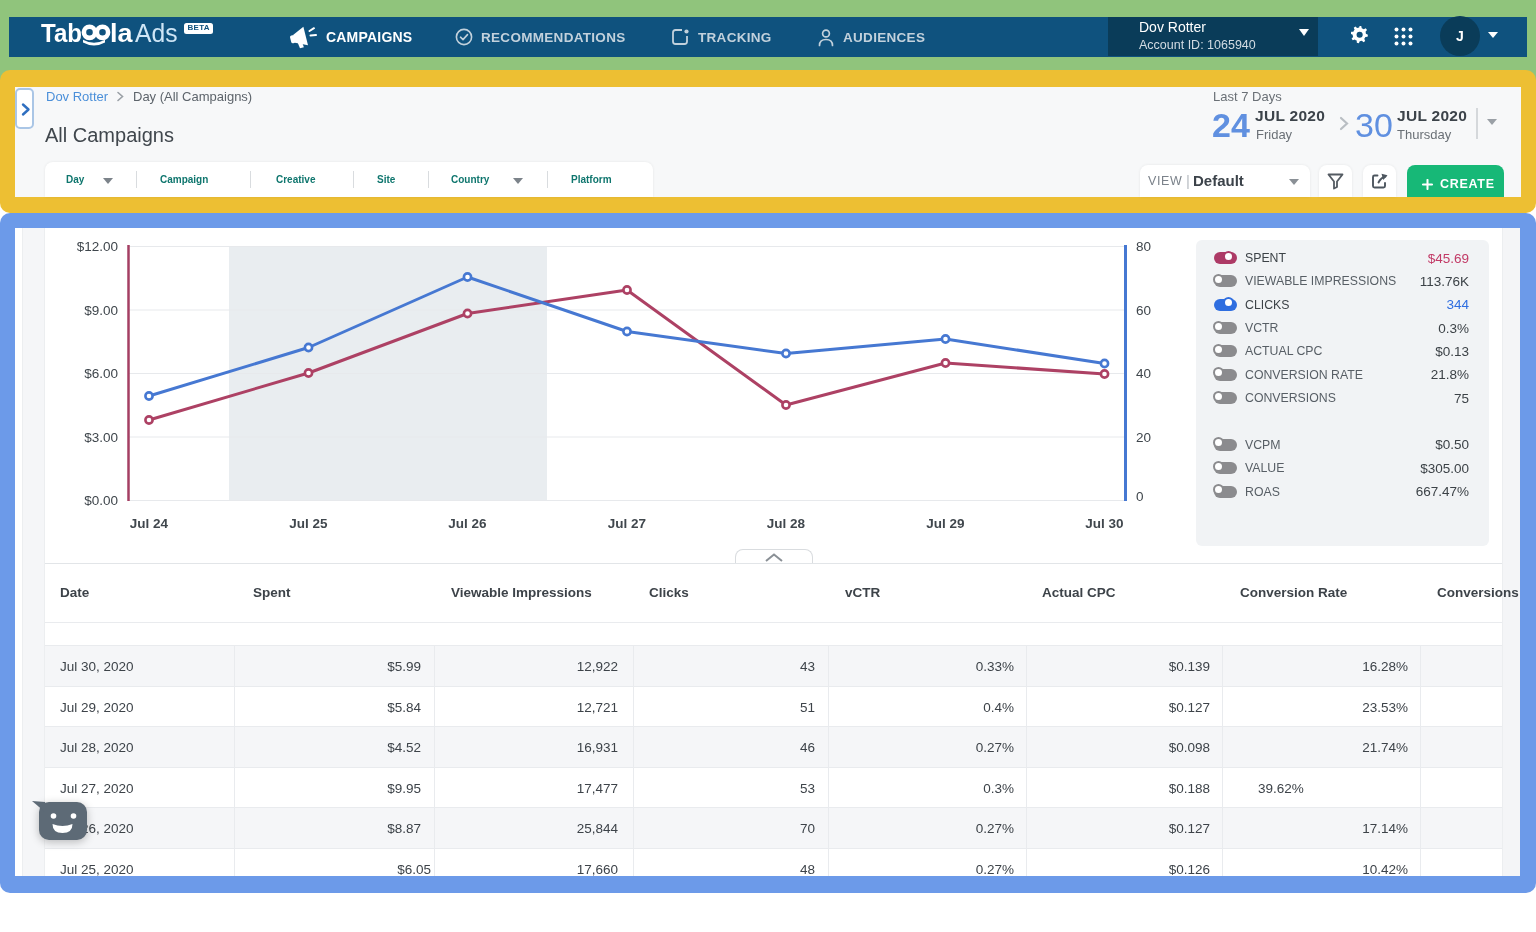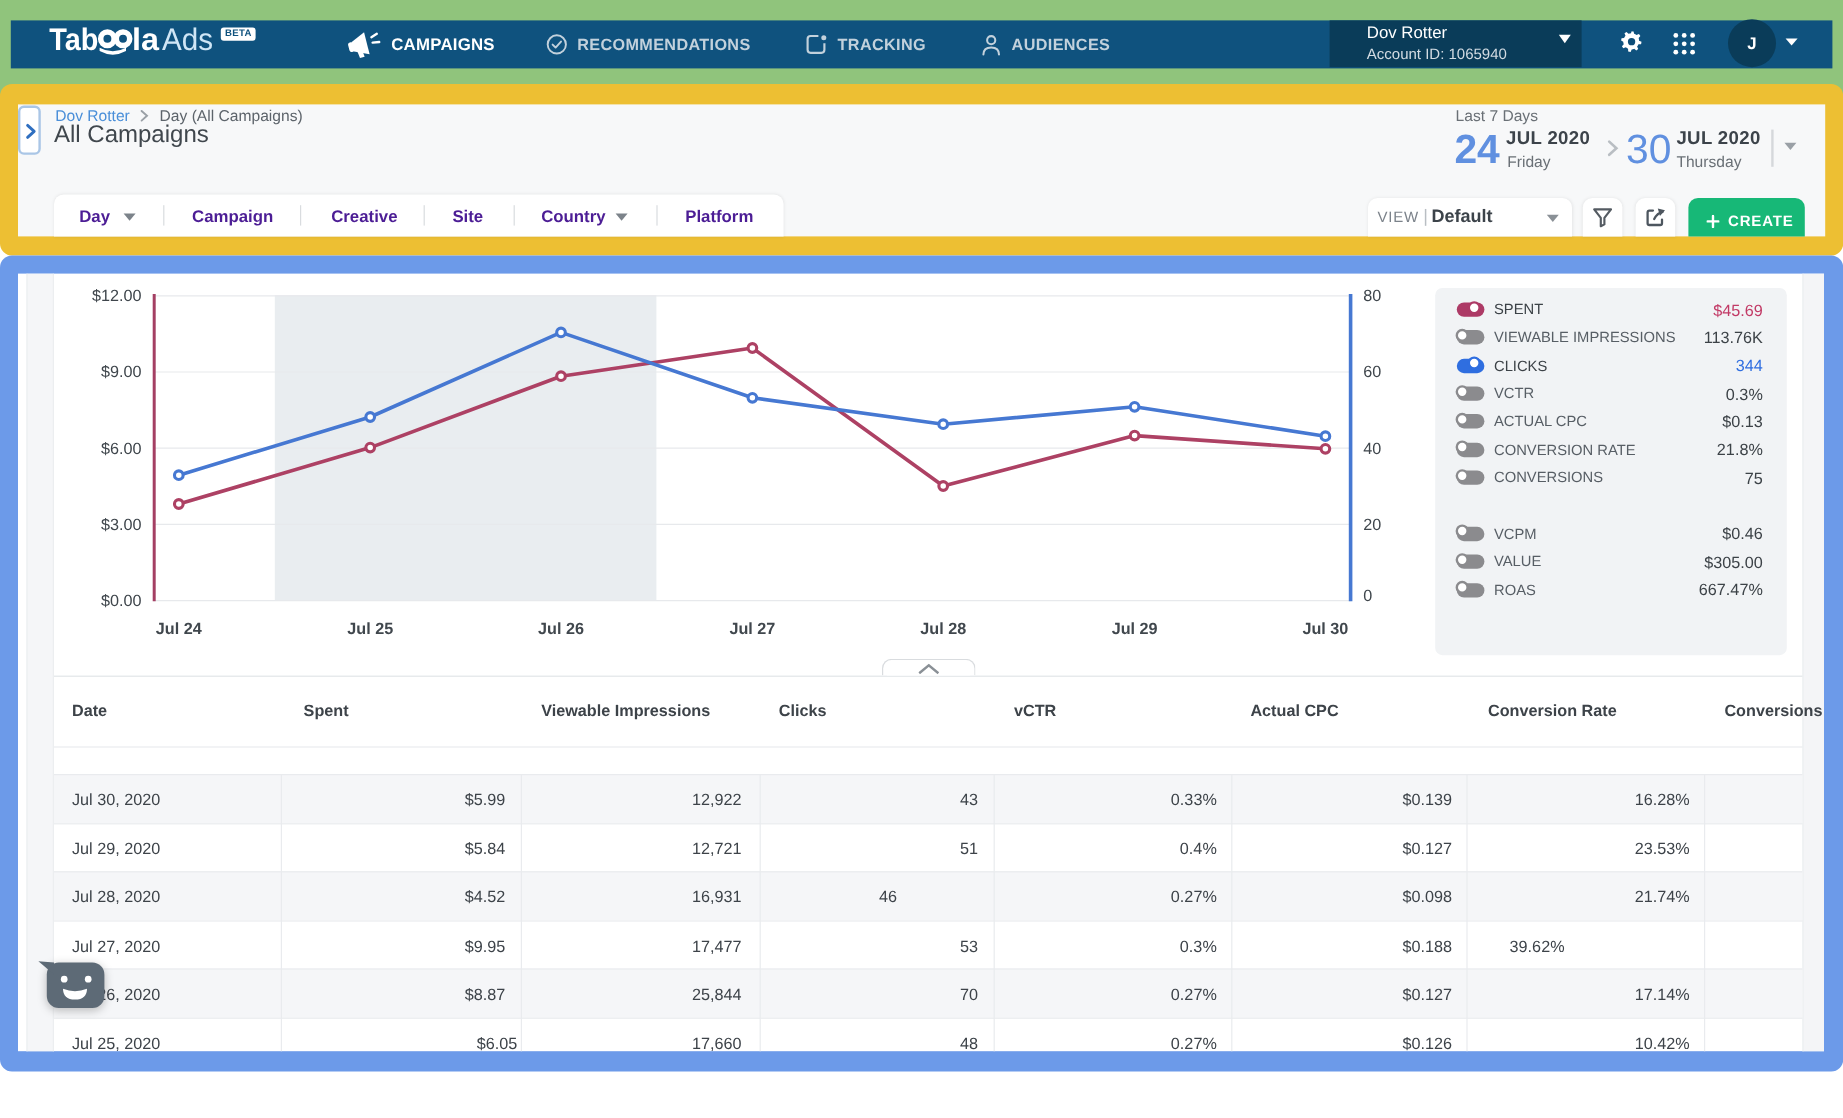--- a/index.html
+++ b/index.html
@@ -14,21 +14,21 @@
 .navitem svg { margin-right:8px; }
 #acctbox { left:1108px; top:17px; width:210px; height:39px; background:#0a3c59; color:#fff; }
 #avatar { left:1440px; top:16px; width:40px; height:40px; border-radius:50%; background:#0a3c59; color:#fff; font-size:14px; font-weight:bold; display:flex; align-items:center; justify-content:center; }
 
 
 #yellowframe { left:0; top:70px; width:1536px; height:143px; background:#edbf33; border-radius:10px; }
 #headerinner { left:15px; top:87px; width:1506px; height:110px; background:#f7f8f9; }
 #expandbtn { left:15px; top:88px; width:19px; height:41px; background:#fff; border:2px solid #aac6e6; border-radius:5px; }
 .crumb { font-size:13px; }
 #tabcard { left:45px; top:162px; width:608px; height:35px; background:#fff; border-radius:8px 8px 0 0; box-shadow:0 0 3px rgba(0,0,0,0.08); }
-.tab { position:absolute; top:162px; height:35px; display:flex; align-items:center; font-size:14px; font-weight:bold; color:#4c1d95; }
+.tab { position:absolute; top:162px; height:35px; display:flex; align-items:center; font-size:10px; font-weight:bold; color:#0f766e; }
 .tabsep { position:absolute; top:9px; width:1px; height:17px; background:#d9dcdf; }
 .hbtn { position:absolute; top:165px; height:32px; background:#fff; border-radius:8px 8px 0 0; box-shadow:0 0 3px rgba(0,0,0,0.08); }
 
 
 #blueframe { left:0; top:213px; width:1536px; height:680px; background:#6c9ae9; border-radius:10px; }
 #contentinner { left:15px; top:228px; width:1505px; height:648px; background:#fff; overflow:hidden; }
 
 #leftrail { left:7px; top:0; width:23px; height:650px; background:#f5f6f8; border-left:1px solid #eceef0; border-right:1px solid #eceef0; }
 #rightrail { left:1487px; top:0; width:18px; height:650px; background:#f4f5f7; border-left:1px solid #eceef0; }
 
@@ -164,21 +164,21 @@
             <span class="knob" style="left:-1px;border-color:#8b8b8e;"></span>
           </span>
           <span class="lab" style="">CONVERSIONS</span>
           <span class="val" style="">75</span>
         </div>
     <div class="lrow" style="top:193.4px;">
           <span class="tog" style="background:#8b8b8e;">
             <span class="knob" style="left:-1px;border-color:#8b8b8e;"></span>
           </span>
           <span class="lab" style="">VCPM</span>
-          <span class="val" style="">$0.46</span>
+          <span class="val" style="">$0.50</span>
         </div>
     <div class="lrow" style="top:216.7px;">
           <span class="tog" style="background:#8b8b8e;">
             <span class="knob" style="left:-1px;border-color:#8b8b8e;"></span>
           </span>
           <span class="lab" style="">VALUE</span>
           <span class="val" style="">$305.00</span>
         </div>
     <div class="lrow" style="top:240.1px;">
           <span class="tog" style="background:#8b8b8e;">
@@ -218,21 +218,21 @@
         <span class="td" style="left:423px;width:150px;text-align:right;">12,721</span>
         <span class="td" style="left:620px;width:150px;text-align:right;">51</span>
         <span class="td" style="left:819px;width:150px;text-align:right;">0.4%</span>
         <span class="td" style="left:1015px;width:150px;text-align:right;">$0.127</span>
         <span class="td" style="left:1213px;width:150px;text-align:right;">23.53%</span>
       </div>
     <div class="trow" style="top:498.0px;background:#f5f6f8;">
         <span class="td" style="left:15px;">Jul 28, 2020</span>
         <span class="td" style="left:226px;width:150px;text-align:right;">$4.52</span>
         <span class="td" style="left:423px;width:150px;text-align:right;">16,931</span>
-        <span class="td" style="left:620px;width:150px;text-align:center;">46</span>
+        <span class="td" style="left:620px;width:150px;text-align:right;">46</span>
         <span class="td" style="left:819px;width:150px;text-align:right;">0.27%</span>
         <span class="td" style="left:1015px;width:150px;text-align:right;">$0.098</span>
         <span class="td" style="left:1213px;width:150px;text-align:right;">21.74%</span>
       </div>
     <div class="trow" style="top:538.5px;">
         <span class="td" style="left:15px;">Jul 27, 2020</span>
         <span class="td" style="left:226px;width:150px;text-align:right;">$9.95</span>
         <span class="td" style="left:423px;width:150px;text-align:right;">17,477</span>
         <span class="td" style="left:620px;width:150px;text-align:right;">53</span>
         <span class="td" style="left:819px;width:150px;text-align:right;">0.3%</span>
@@ -335,21 +335,21 @@
 
   <div class="abs" id="expandbtn"></div>
   <svg class="abs" style="left:19.5px;top:101.5px;" width="11" height="15" viewBox="0 0 11 15" fill="none" stroke="#2f6fc0" stroke-width="2.4" stroke-linecap="round" stroke-linejoin="round">
     <path d="M3 2.5 L8.5 7.5 L3 12.5"></path>
   </svg>
   <div class="abs crumb" style="left:46px;top:89px;color:#4a8fd9;">Dov Rotter</div>
   <svg class="abs" style="left:115px;top:91px;" width="10" height="11" viewBox="0 0 10 11" fill="none" stroke="#9aa0a6" stroke-width="1.6" stroke-linecap="round">
       <path d="M3 1.5 L7.5 5.5 L3 9.5"></path>
     </svg>
   <div class="abs crumb" style="left:133px;top:89px;color:#5d646b;">Day (All Campaigns)</div>
-  <div class="abs" style="left:45px;top:101px;color:#40474d;font-size:20px;">All Campaigns</div>
+  <div class="abs" style="left:45px;top:124px;color:#40474d;font-size:20px;">All Campaigns</div>
 
   <div class="abs" style="left:1213px;top:89px;color:#6a7076;font-size:13px;">Last 7 Days</div>
   <div class="abs" style="left:1212px;top:106px;color:#6090e0;font-size:34px;font-weight:700;">24</div>
   <div class="abs" style="left:1255px;top:107px;color:#3c434a;font-size:15.5px;font-weight:bold;letter-spacing:0.3px;">JUL 2020</div>
   <div class="abs" style="left:1256px;top:127px;color:#6a7076;font-size:13px;">Friday</div>
   <svg class="abs" style="left:1338px;top:116px;" width="12" height="15" viewBox="0 0 12 15" fill="none" stroke="#b9bec3" stroke-width="2.2" stroke-linecap="round">
       <path d="M3 2 L9 7.5 L3 13"></path>
     </svg>
   <div class="abs" style="left:1355px;top:106px;color:#6090e0;font-size:34px;font-weight:300;">30</div>
   <div class="abs" style="left:1397px;top:107px;color:#3c434a;font-size:15.5px;font-weight:bold;letter-spacing:0.3px;">JUL 2020</div>

